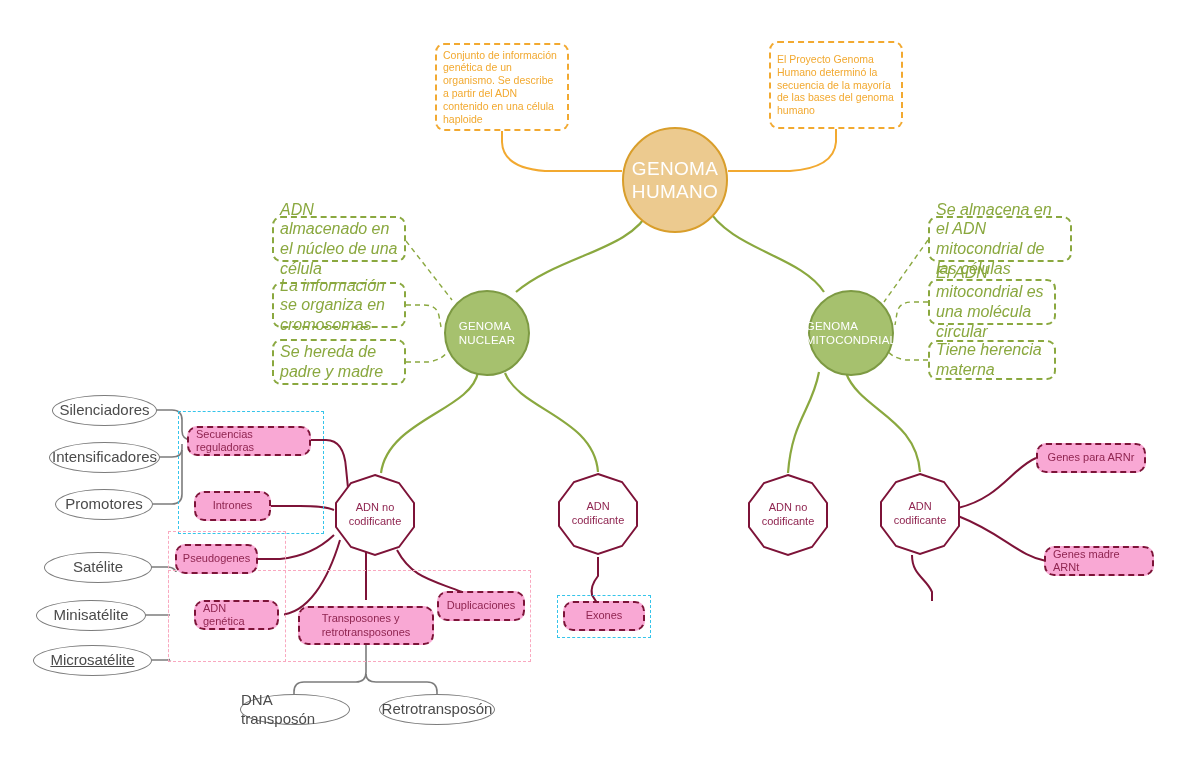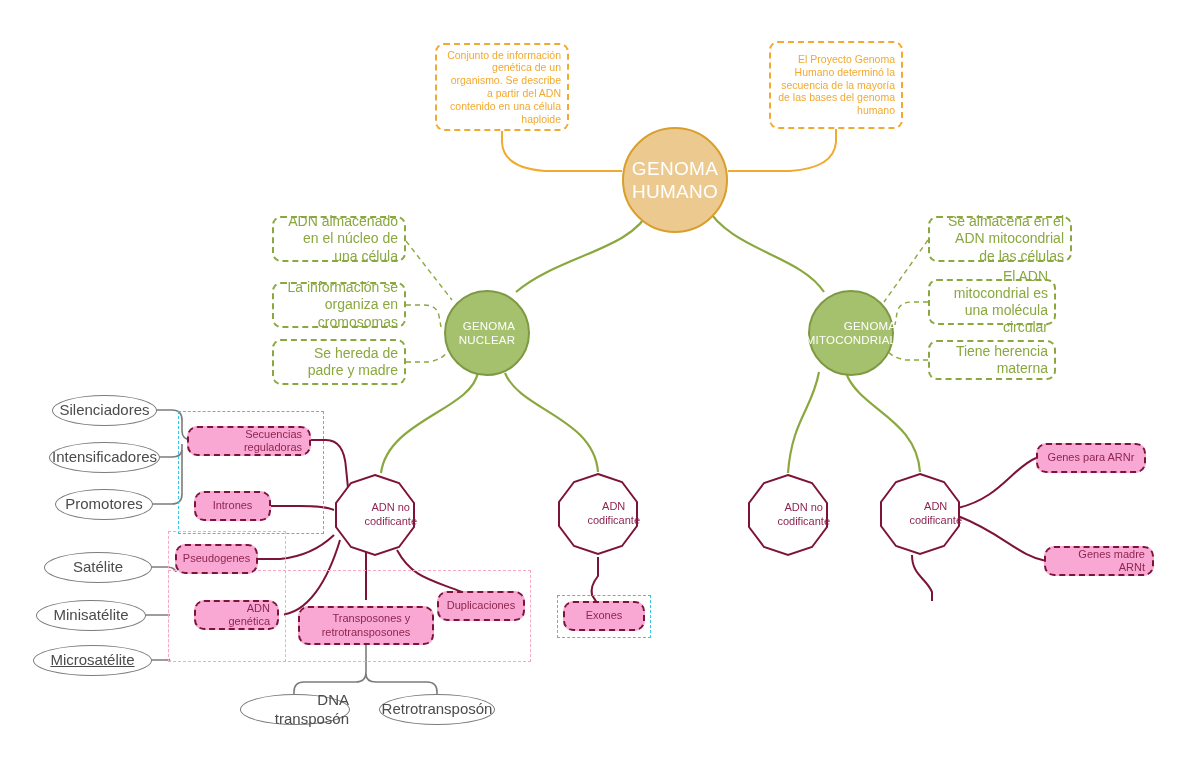--- a/index.html
+++ b/index.html
@@ -2,47 +2,47 @@
 <html><head>
 <meta charset="utf-8">
 <style>
   html,body{margin:0;padding:0;background:#ffffff;}
   body{width:1200px;height:770px;font-family:"Liberation Sans",sans-serif;overflow:hidden;}
   #canvas{position:relative;width:1200px;height:770px;background:#ffffff;}
   svg#edges{position:absolute;left:0;top:0;width:1200px;height:770px;pointer-events:none;}
 
   
   .node{position:absolute;box-sizing:border-box;display:flex;align-items:center;
-        justify-content:center;text-align:right;line-height:1.22;}
+        justify-content:center;text-align:left;line-height:1.22;}
 
   
   .circle-main{border-radius:50%;background:#ecca8f;border:2px solid #d99e2b;
       color:#ffffff;font-size:19px;font-weight:400;letter-spacing:.3px;}
   
   .circle-green{border-radius:50%;background:#a6c16e;border:2px solid #7d9a43;
       color:#ffffff;font-size:11.5px;letter-spacing:.2px;}
 
   
   .box-orange{border:2px dashed #f2a930;border-radius:9px;background:#ffffff;
       color:#f2a930;font-size:10.5px;padding:4px 6px;}
   
   .box-green{border:2px dashed #8aa83f;border-radius:9px;background:#ffffff;
-      color:#8aa83f;font-size:14px;padding:4px 6px;}
+      color:#8aa83f;font-size:16px;padding:4px 6px;font-style:italic;}
   
   .box-red{border:2px dashed #7d1338;border-radius:10px;background:#f9a8d4;
       color:#8f2550;font-size:11px;padding:4px 7px;}
 
   
   .ellipse{border:1.4px solid #7c7c7c;border-radius:50%;background:#ffffff;
       color:#4b4b4b;font-size:15px;}
 
   
   .poly{position:absolute;}
   .poly .poly-label{position:absolute;left:0;top:0;width:100%;height:100%;
-      display:flex;align-items:center;justify-content:flex-end;text-align:center;
+      display:flex;align-items:center;justify-content:center;text-align:center;
       color:#8f2550;font-size:11px;line-height:1.25;}
 
   
   .group-cyan{position:absolute;border:1.6px dashed #35c4ea;box-sizing:border-box;}
   .group-pink{position:absolute;border:1.6px dashed #f9a8bf;box-sizing:border-box;}
   .mask{position:absolute;background:#ffffff;}
 </style>
 </head>
 <body>
 

